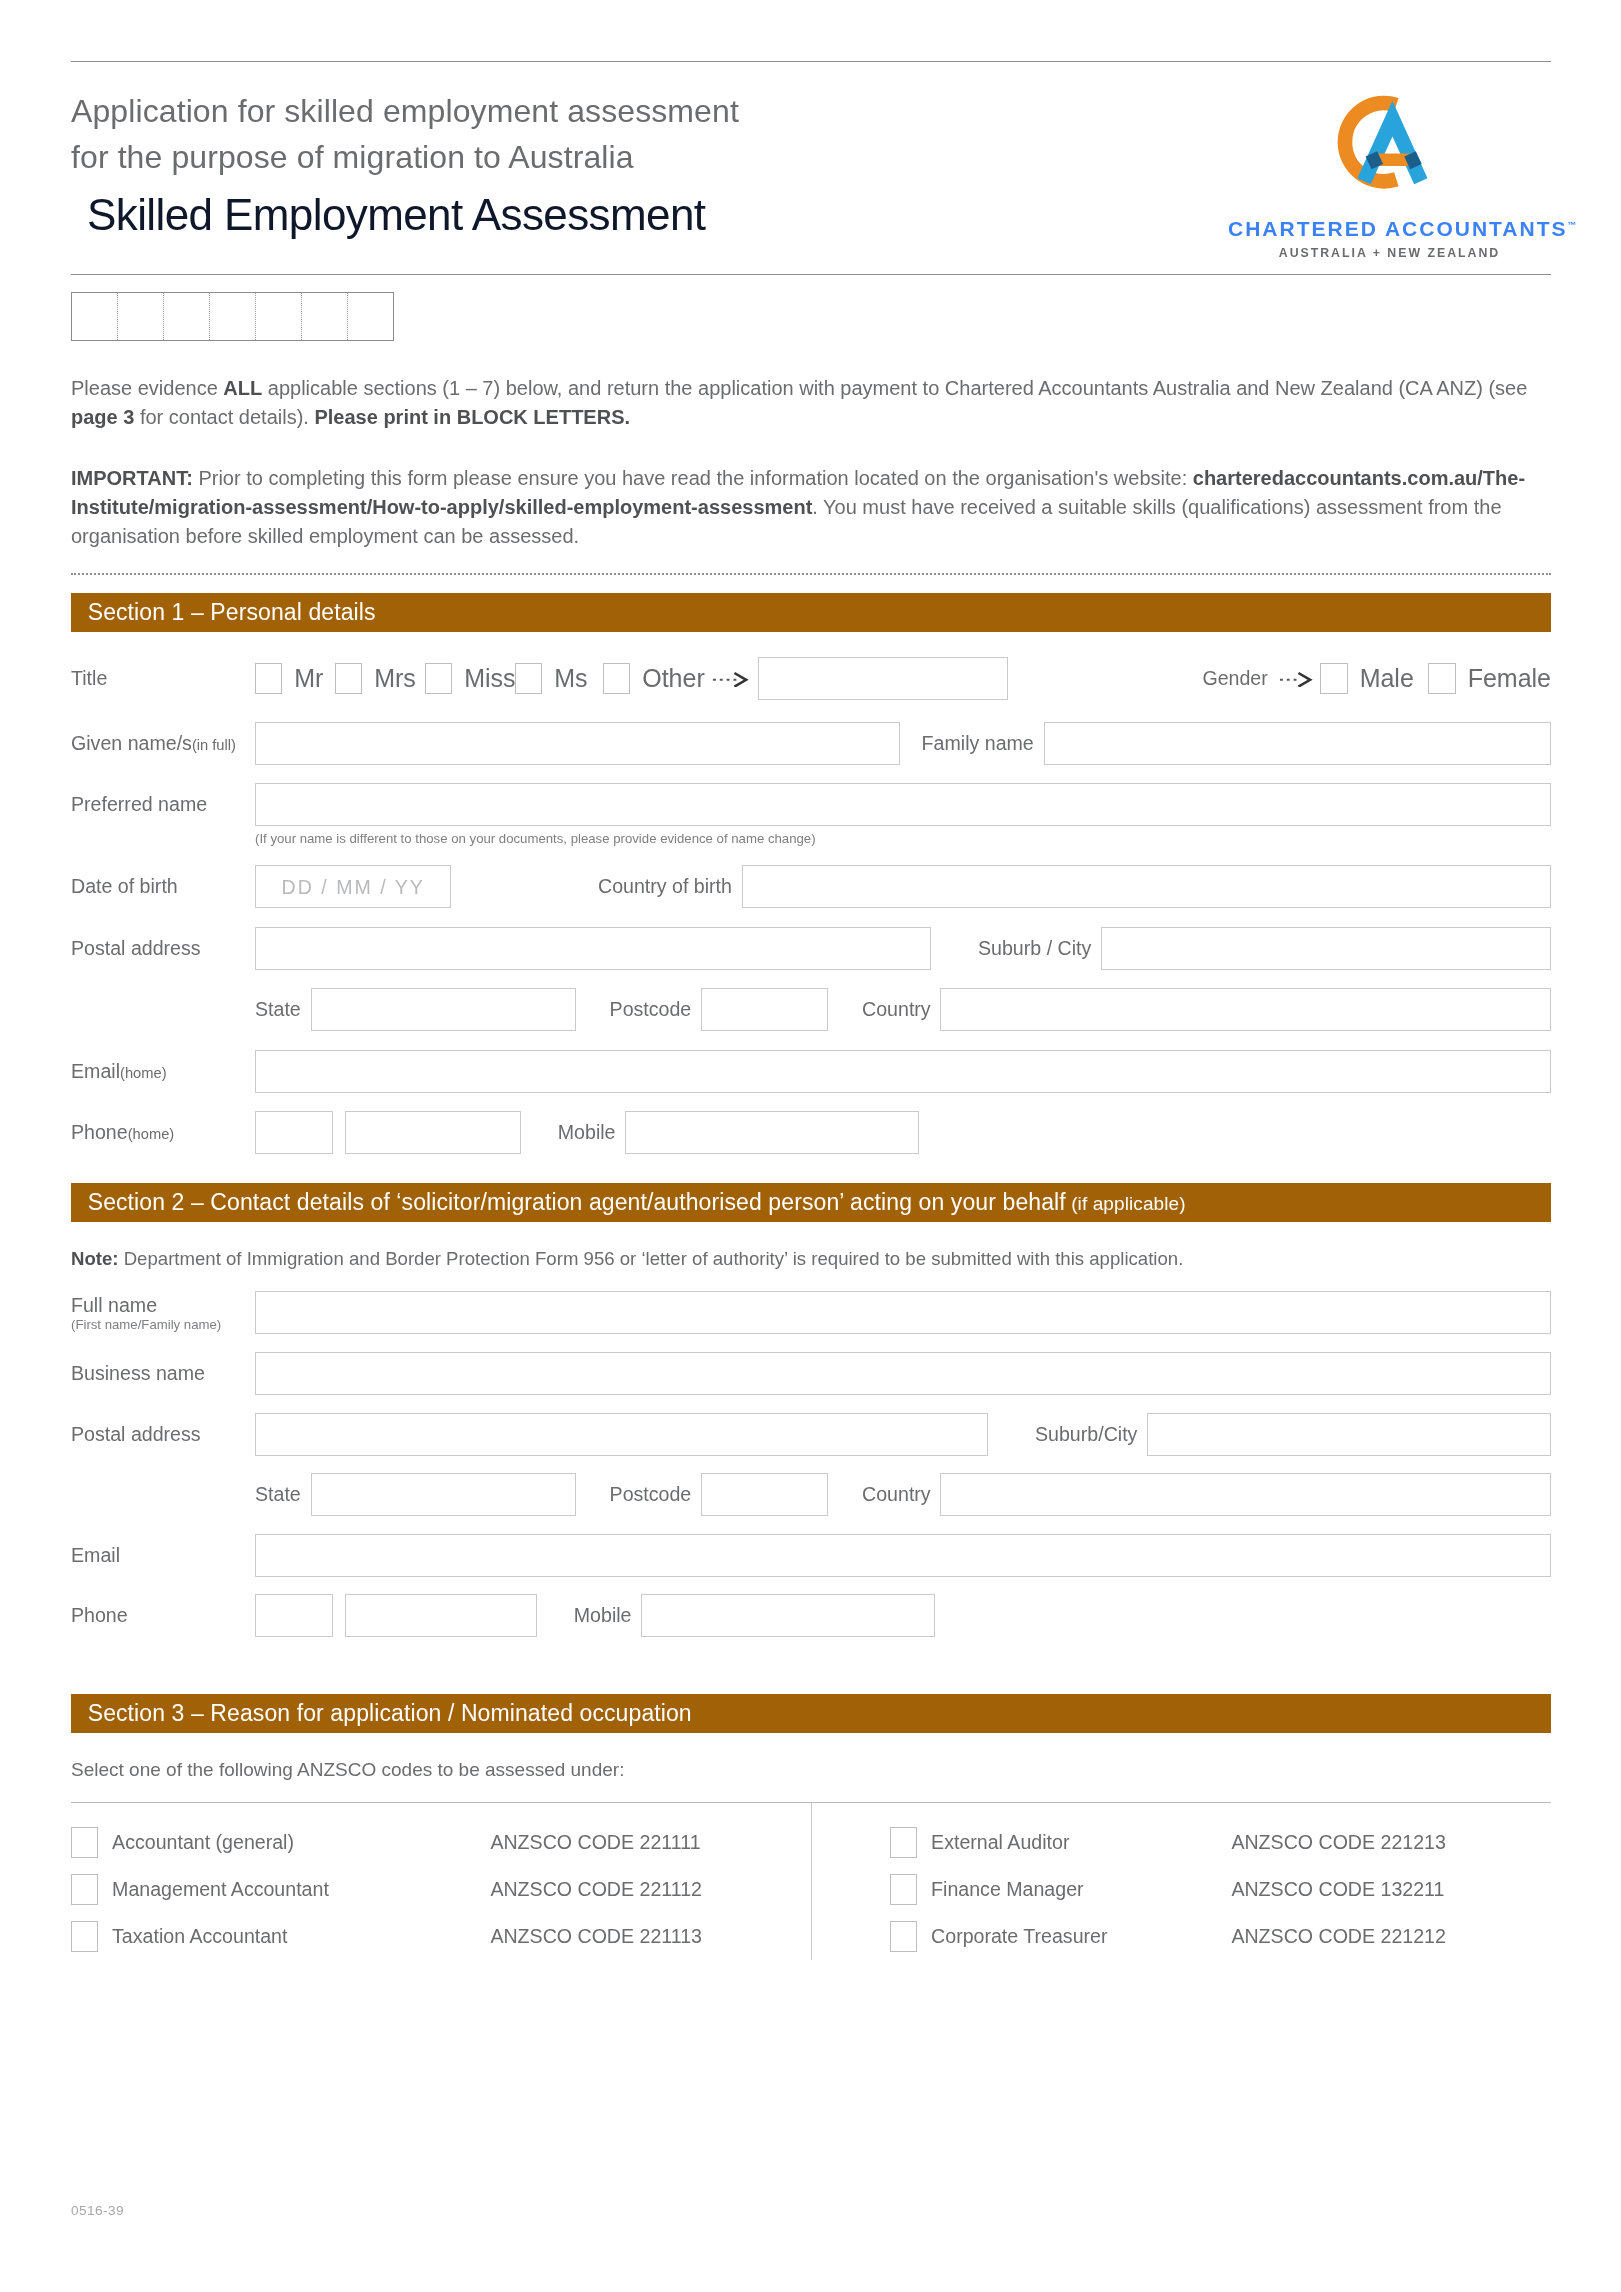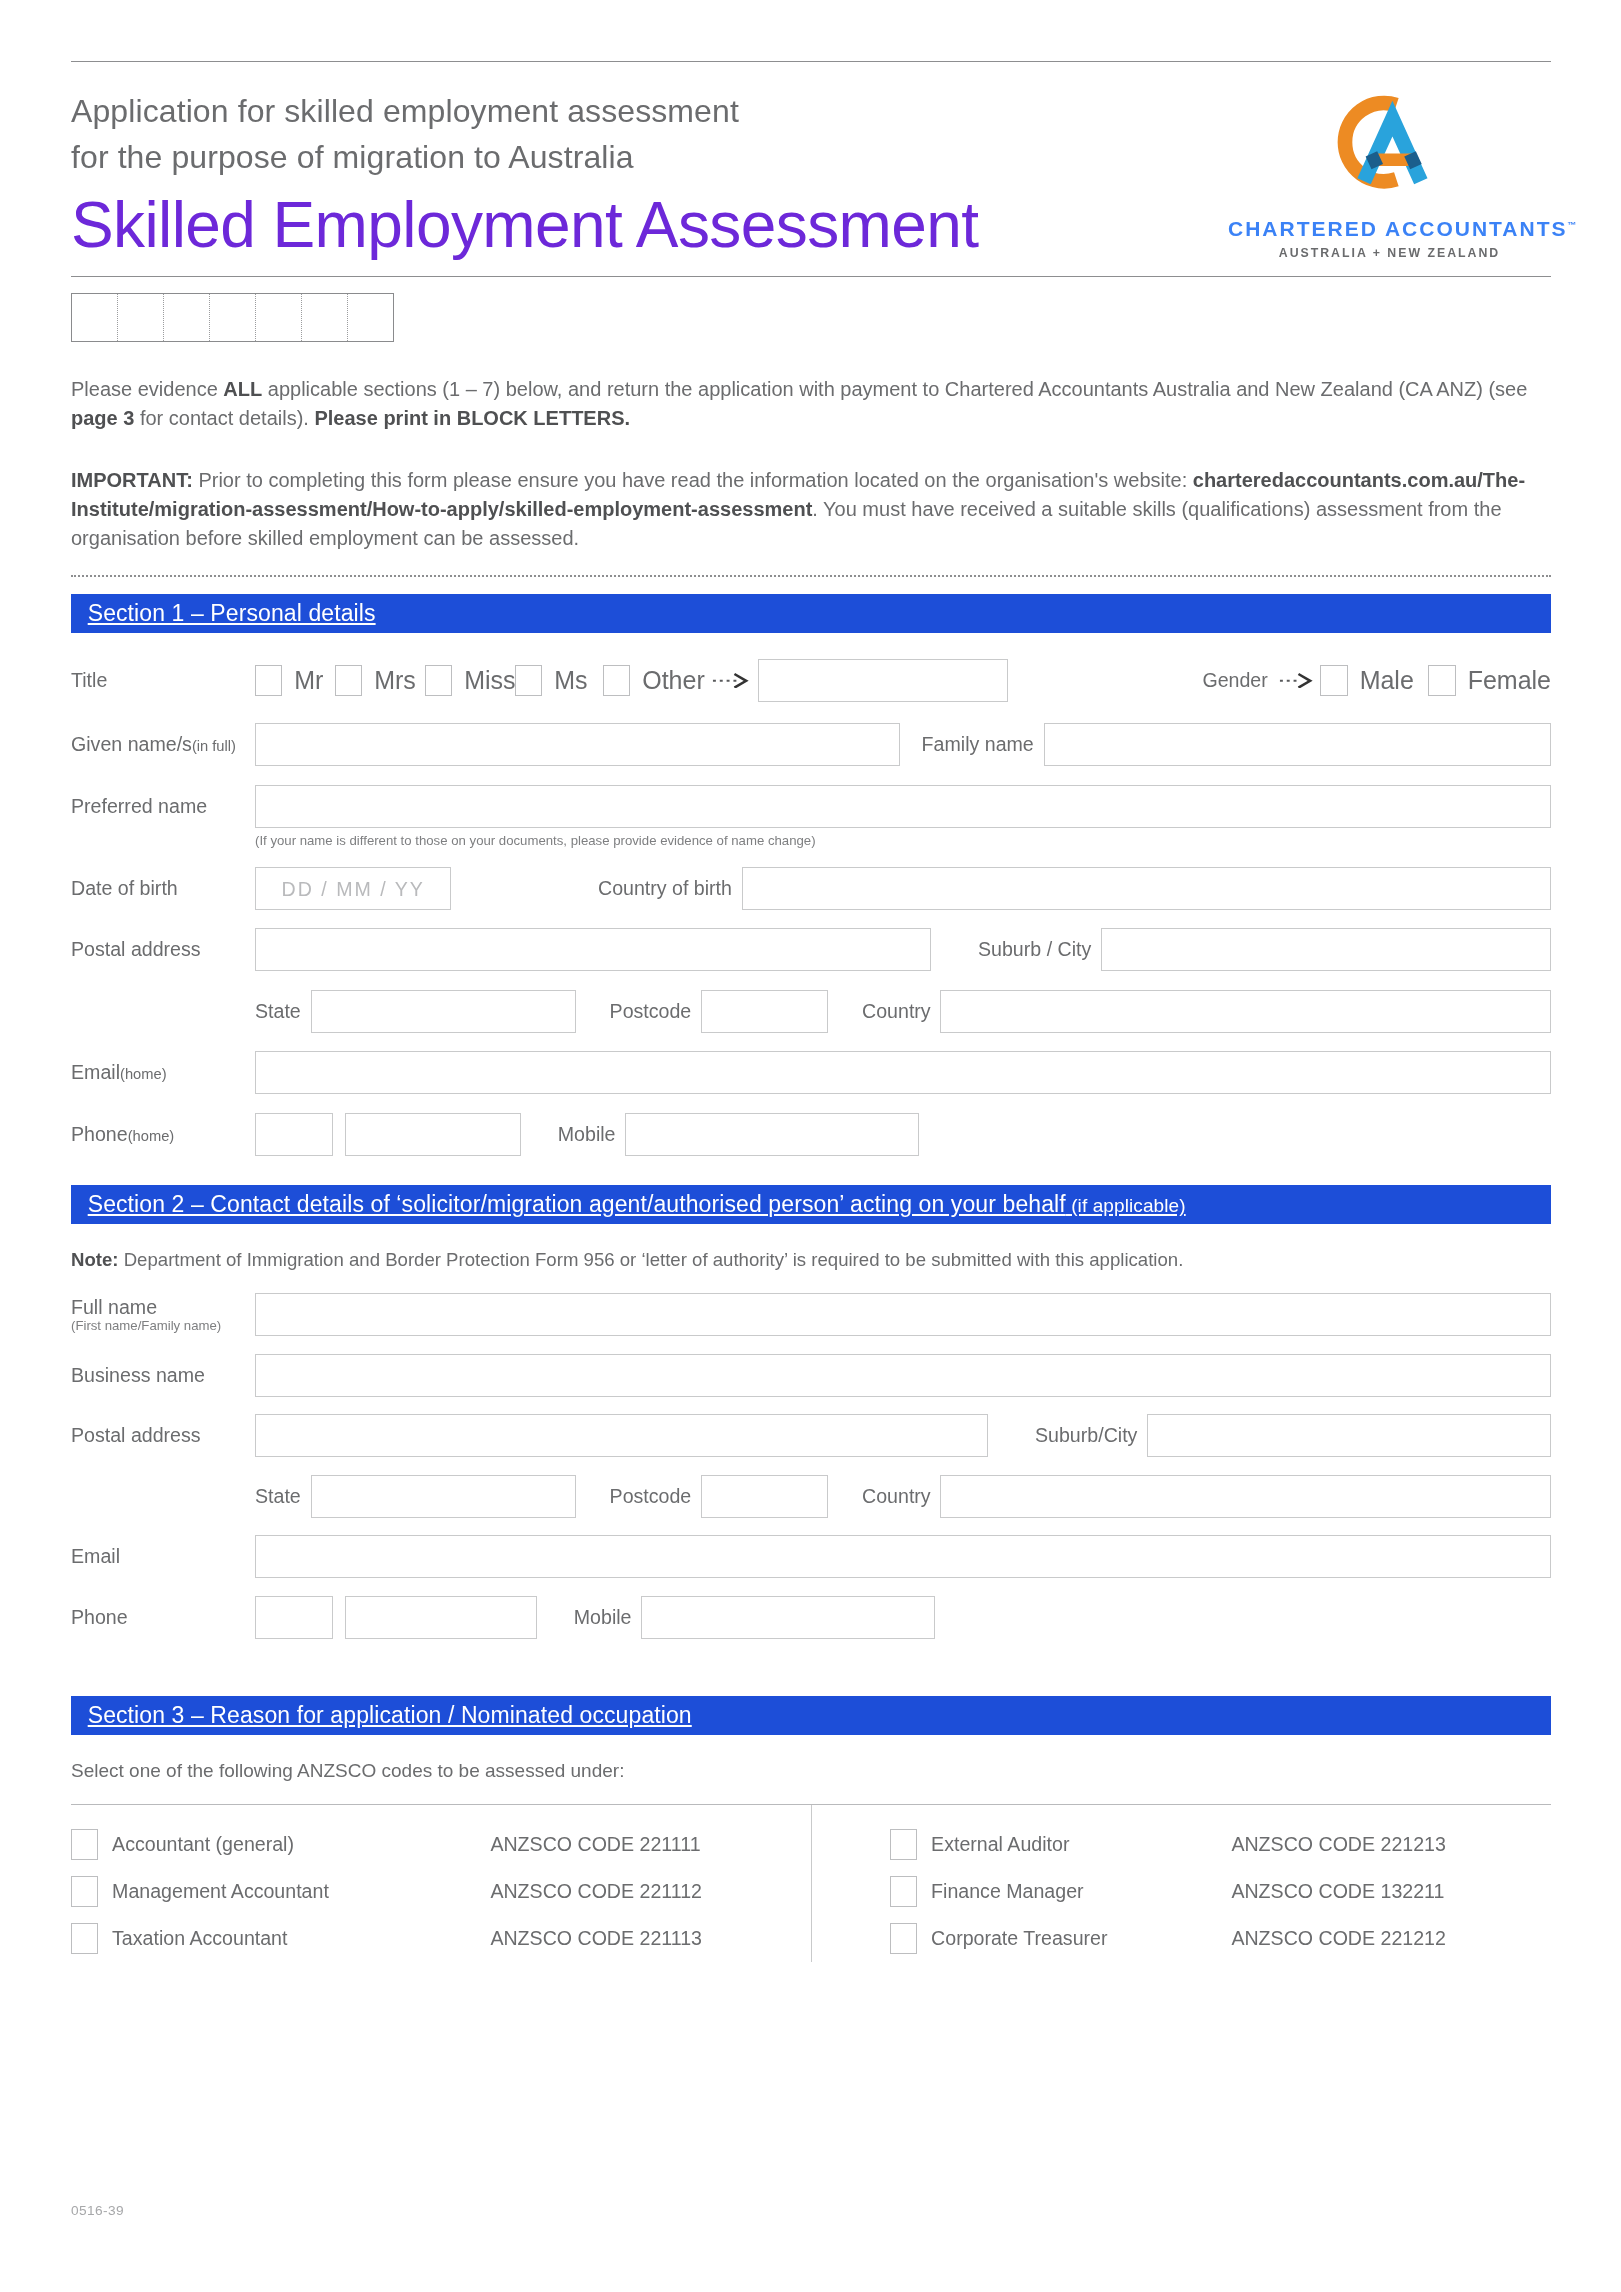--- a/index.html
+++ b/index.html
@@ -37,27 +37,28 @@
   .header-left { padding-top: 5.9px; }
   .subtitle {
     font-size: 32px;
     font-weight: 300;
     line-height: 1.42;
     color: #6b6c6e;
     letter-spacing: 0.1px;
     white-space: nowrap;
   }
   .main-title {
-    font-size: 64px;
-    font-weight: 300;
-    color: #6d28d9;
+    font-size: 44px;
+    font-weight: 300;
+    color: #0f172a;
     line-height: 1.12;
     margin-top: 9.8px;
     letter-spacing: -0.6px;
     white-space: nowrap;
+    margin-left: 16px;
   }
   .logo-wrap {
     width: 323px;
     text-align: center;
     padding-top: 5.9px;
   }
   .logo-mark { width: 323px; height: 118px; }
   .logo-line1 {
     font-size: 21px;
     font-weight: bold;
@@ -108,31 +109,30 @@
 
   .dotted-sep {
     margin-top: 21.6px;
     width: 1480px;
     border-top: 2.9px dotted #8d8e90;
     height: 0;
   }
 
   
   .section-bar {
-    background: #1d4ed8;
+    background: #a16207;
     color: #ffffff;
     height: 39px;
     line-height: 39px;
     padding-left: 16.7px;
     font-size: 23px;
     font-weight: 500;
     width: 1480px;
     letter-spacing: 0.1px;
     white-space: nowrap;
-    text-decoration: underline;
   }
   .section-bar .small { font-size: 19px; }
 
   
   .row { display: flex; align-items: center; width: 1480px; }
   .flabel {
     font-size: 19.6px;
     font-weight: 300;
     color: #6b6c6e;
     white-space: nowrap;

